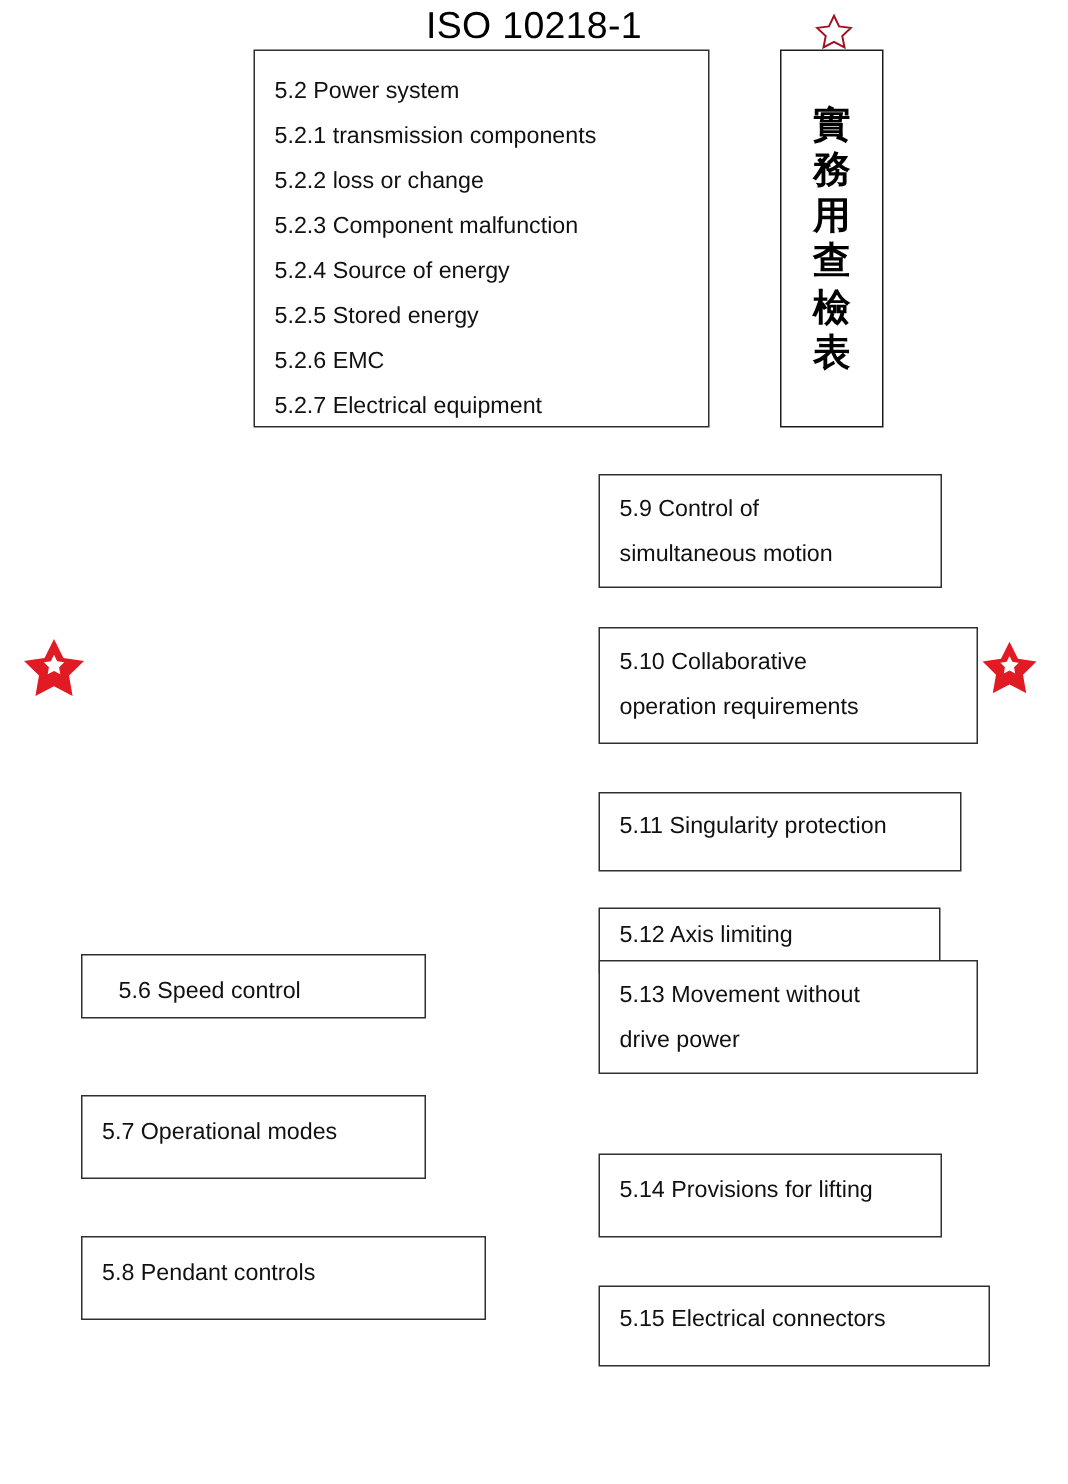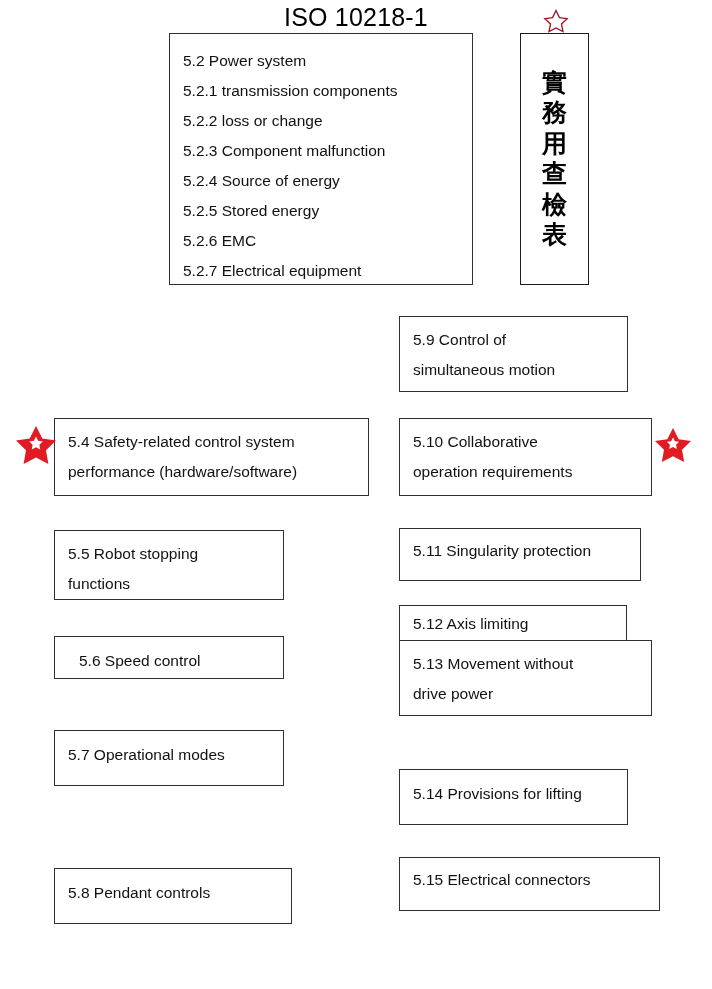--- a/index.html
+++ b/index.html
@@ -83,21 +83,21 @@
     letter-spacing: 0;
   }
   .vertical-text span { display: block; }
 
   
   #box-5-3  { left: 54px;  top: 320px; width: 230px; height: 62px; }
   #box-5-4  { left: 54px;  top: 418px; width: 315px; height: 78px;  padding-top: 8px; }
   #box-5-5  { left: 54px;  top: 530px; width: 230px; height: 70px;  padding-top: 8px; }
   #box-5-6  { left: 54px;  top: 636px; width: 230px; height: 43px; padding-left: 24px; }
   #box-5-7  { left: 54px;  top: 730px; width: 230px; height: 56px; }
-  #box-5-8  { left: 54px;  top: 824px; width: 238px; height: 56px; margin-top: 44px; }
+  #box-5-8  { left: 54px;  top: 824px; width: 270px; height: 56px; }
 
   
   #box-5-9  { left: 399px; top: 316px; width: 229px; height: 76px;  padding-top: 8px; }
   #box-5-10 { left: 399px; top: 418px; width: 253px; height: 78px;  padding-top: 8px; }
   #box-5-11 { left: 399px; top: 528px; width: 242px; height: 53px;  padding-top: 7px; }
   #box-5-12 { left: 399px; top: 605px; width: 228px; height: 44px;  padding-top: 3px; }
   #box-5-13 { left: 399px; top: 640px; width: 253px; height: 76px;  padding-top: 8px; }
   #box-5-14 { left: 399px; top: 769px; width: 229px; height: 56px; }
   #box-5-15 { left: 399px; top: 857px; width: 261px; height: 54px;  padding-top: 7px; }
 
@@ -139,36 +139,28 @@
       <span>實</span>
       <span>務</span>
       <span>用</span>
       <span>查</span>
       <span>檢</span>
       <span>表</span>
     </div>
   </div>
 
 
-  <div class="box" id="box-5-4">
-    <span class="line">5.4 Safety-related control system</span>
-    <span class="line">performance (hardware/software)</span>
-  </div>
 
   <div class="star" id="star-left-5-4">
     <svg width="40" height="42" viewBox="0 0 40 42" xmlns="http://www.w3.org/2000/svg">
       <polygon points="20,2 26.3,14.6 40,16.6 30,26.3 32.4,40 20,33.5 7.6,40 10,26.3 0,16.6 13.7,14.6" fill="#e01b24"></polygon>
       <polygon points="20,12.5 22.1,16.8 26.8,17.5 23.4,20.8 24.2,25.5 20,23.3 15.8,25.5 16.6,20.8 13.2,17.5 17.9,16.8" fill="#ffffff"></polygon>
     </svg>
   </div>
 
-  <div class="box" id="box-5-5">
-    <span class="line">5.5 Robot stopping</span>
-    <span class="line">functions</span>
-  </div>
 
   <div class="box" id="box-5-6">
     <span class="line">5.6 Speed control</span>
   </div>
 
   <div class="box" id="box-5-7">
     <span class="line">5.7 Operational modes</span>
   </div>
 
   <div class="box" id="box-5-8">

